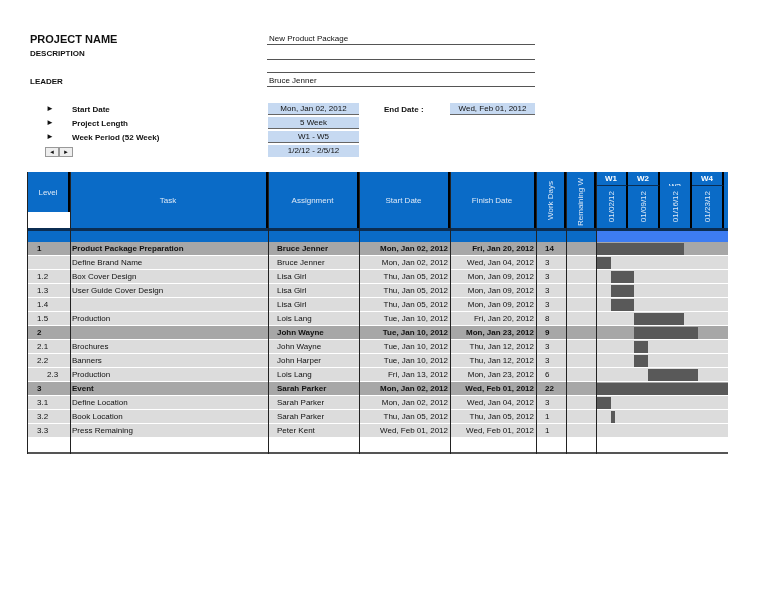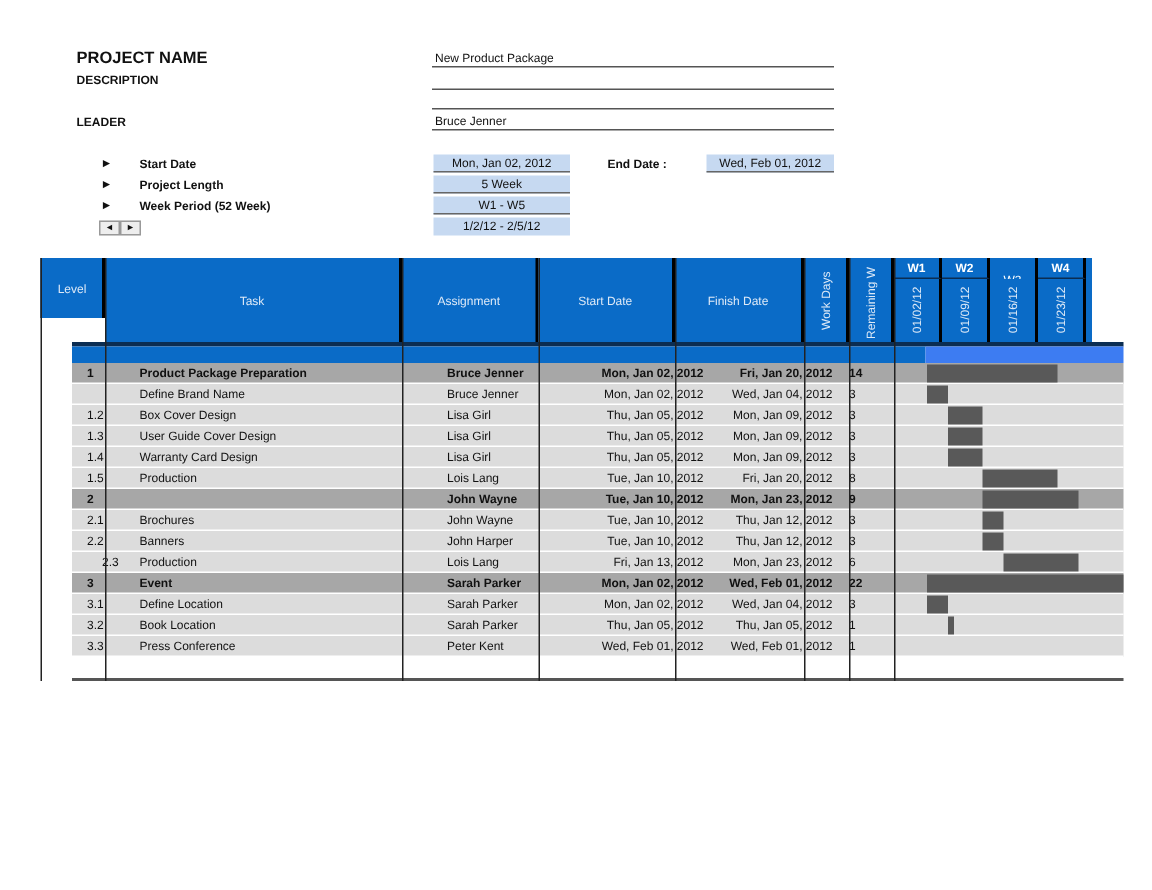--- a/index.html
+++ b/index.html
@@ -1,17 +1,17 @@
 <!DOCTYPE html>
 <html><head>
 <meta charset="utf-8">
 <style>
   * { box-sizing: border-box; margin: 0; padding: 0; }
   body { width: 768px; height: 593px; background: #ffffff; font-family: "Liberation Sans", sans-serif; color: #111; position: relative; overflow: hidden; }
-  .abs { position: absolute; margin-left: 21px; }
+  .abs { position: absolute; }
   .lbl-big { font-size: 11px; font-weight: bold; }
   .lbl-small { font-size: 8px; font-weight: bold; }
   .lbl-item { font-size: 8px; font-weight: bold; }
   .field-line { border-bottom: 1px solid #555; font-size: 8px; padding-left: 2px; height: 12px; line-height: 11px; }
   .bluebox { background: #c6d9f1; border-bottom: 1px solid #666; font-size: 8px; text-align: center; height: 12px; line-height: 12px; }
   .tri { font-size: 8px; }
   .spin { border: 1px solid #999; background: #eee; width: 14px; height: 10px; font-size: 6px; text-align: center; line-height: 9px; }
 
   .grid { position: absolute; left: 27px; top: 172px; width: 701px; }
   .hdr { position: absolute; background: #0a6bc7; color: #dde9f7; font-size: 8px; border-right: 2px solid #000000; display: flex; align-items: center; justify-content: center; }
@@ -139,21 +139,20 @@
         <div class="cell" style="left: 10px; width: 30px;">1.3</div>
         <div class="cell" style="left: 45px; width: 194px;">User Guide Cover Design</div>
         <div class="cell" style="left: 250px; width: 80px;">Lisa Girl</div>
         <div class="cell" style="left: 334px; width: 87px; text-align: right;">Thu, Jan 05, 2012</div>
         <div class="cell" style="left: 425px; width: 82px; text-align: right;">Mon, Jan 09, 2012</div>
         <div class="cell" style="left: 518px; width: 18px;">3</div>
         <div class="bar" style="left: 584px; width: 23px;"></div>
       </div>
       <div class="row sub" style="top: 56px; padding-left: 20px;">
         <div class="cell" style="left: 10px; width: 30px;">1.4</div>
-        <div class="cell" style="left: 45px; width: 194px;">Warranty Card Design</div>
         <div class="cell" style="left: 250px; width: 80px;">Lisa Girl</div>
         <div class="cell" style="left: 334px; width: 87px; text-align: right;">Thu, Jan 05, 2012</div>
         <div class="cell" style="left: 425px; width: 82px; text-align: right;">Mon, Jan 09, 2012</div>
         <div class="cell" style="left: 518px; width: 18px;">3</div>
         <div class="bar" style="left: 584px; width: 23px;"></div>
       </div>
       <div class="row sub" style="top: 70px;">
         <div class="cell" style="left: 10px; width: 30px;">1.5</div>
         <div class="cell" style="left: 45px; width: 194px;">Production</div>
         <div class="cell" style="left: 250px; width: 80px;">Lois Lang</div>
@@ -219,21 +218,21 @@
         <div class="cell" style="left: 10px; width: 30px;">3.2</div>
         <div class="cell" style="left: 45px; width: 194px;">Book Location</div>
         <div class="cell" style="left: 250px; width: 80px;">Sarah Parker</div>
         <div class="cell" style="left: 334px; width: 87px; text-align: right;">Thu, Jan 05, 2012</div>
         <div class="cell" style="left: 425px; width: 82px; text-align: right;">Thu, Jan 05, 2012</div>
         <div class="cell" style="left: 518px; width: 18px;">1</div>
         <div class="bar" style="left: 584px; width: 4px;"></div>
       </div>
       <div class="row sub" style="top: 182px;">
         <div class="cell" style="left: 10px; width: 30px;">3.3</div>
-        <div class="cell" style="left: 45px; width: 194px;">Press Conference</div>
+        <div class="cell" style="left: 45px; width: 194px;">Press Remaining</div>
         <div class="cell" style="left: 250px; width: 80px;">Peter Kent</div>
         <div class="cell" style="left: 334px; width: 87px; text-align: right;">Wed, Feb 01, 2012</div>
         <div class="cell" style="left: 425px; width: 82px; text-align: right;">Wed, Feb 01, 2012</div>
         <div class="cell" style="left: 518px; width: 18px;">1</div>
       </div>
     </div>
 
   <div class="abs" style="left:0;top:266px;width:701px;height:16px;background:#fff;border-bottom:2px solid #555;"></div>
 
   <div class="vline" style="left:0;height:282px;"></div>

